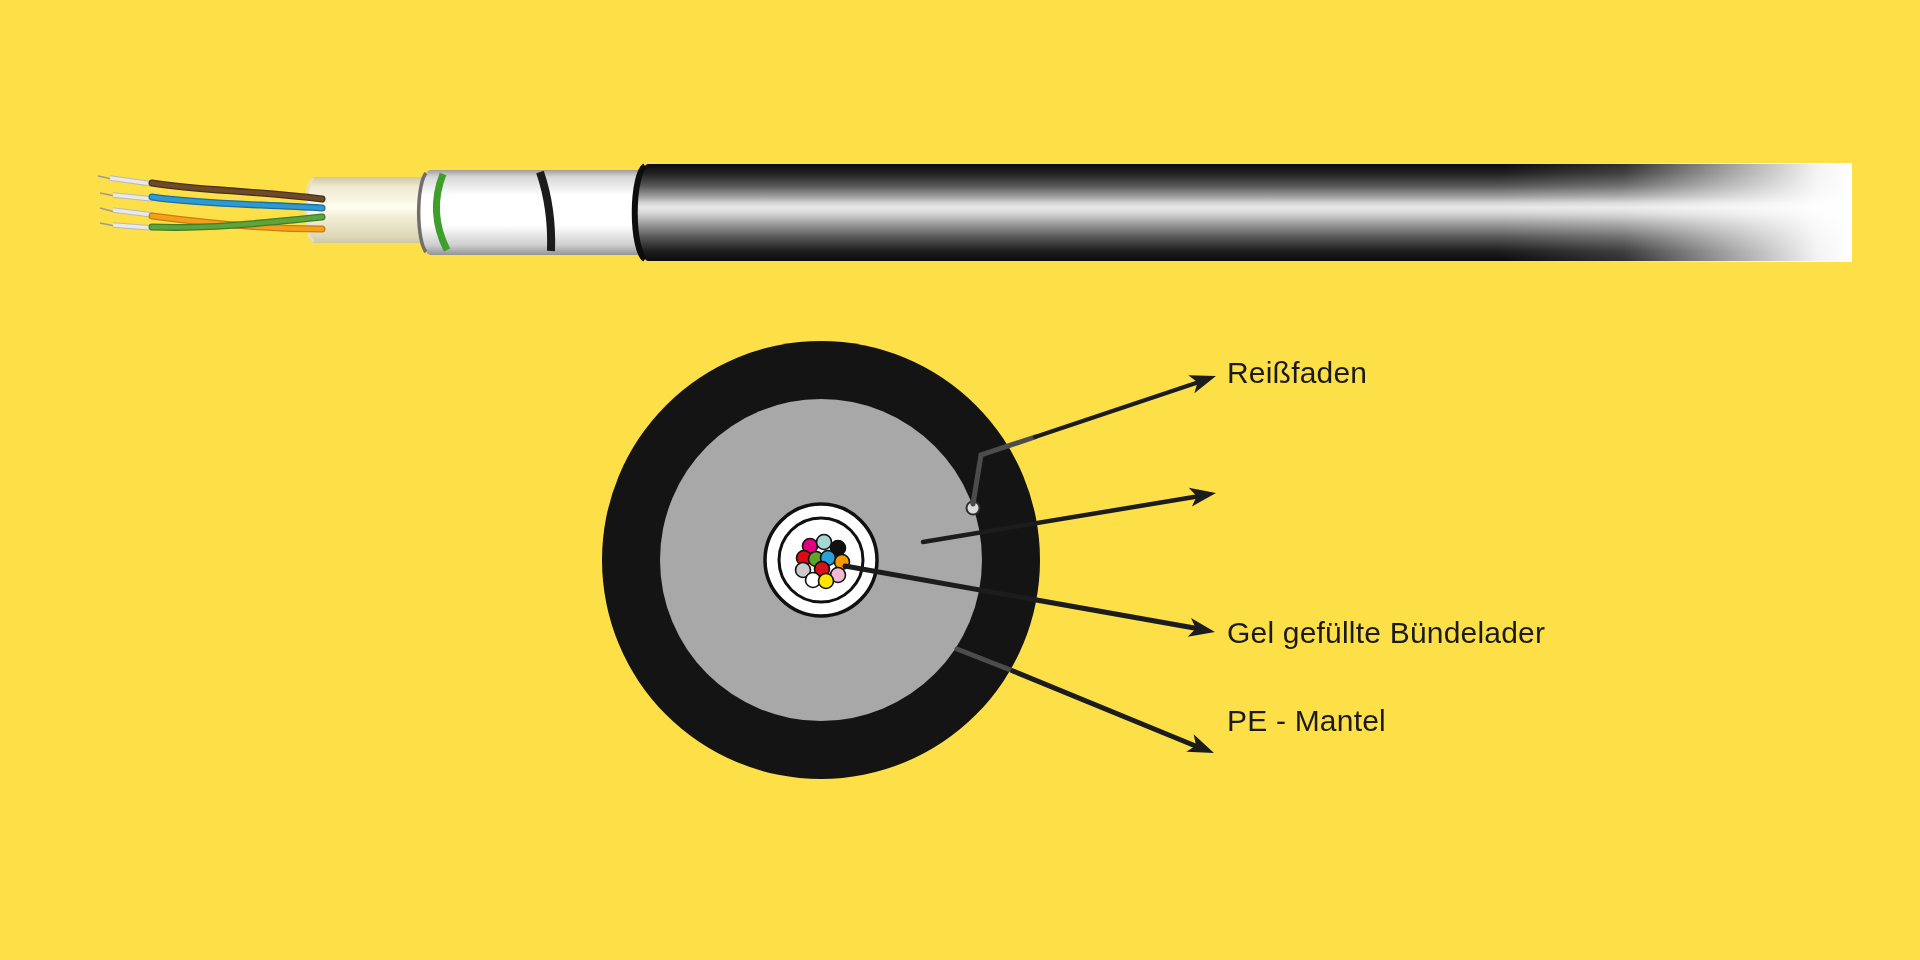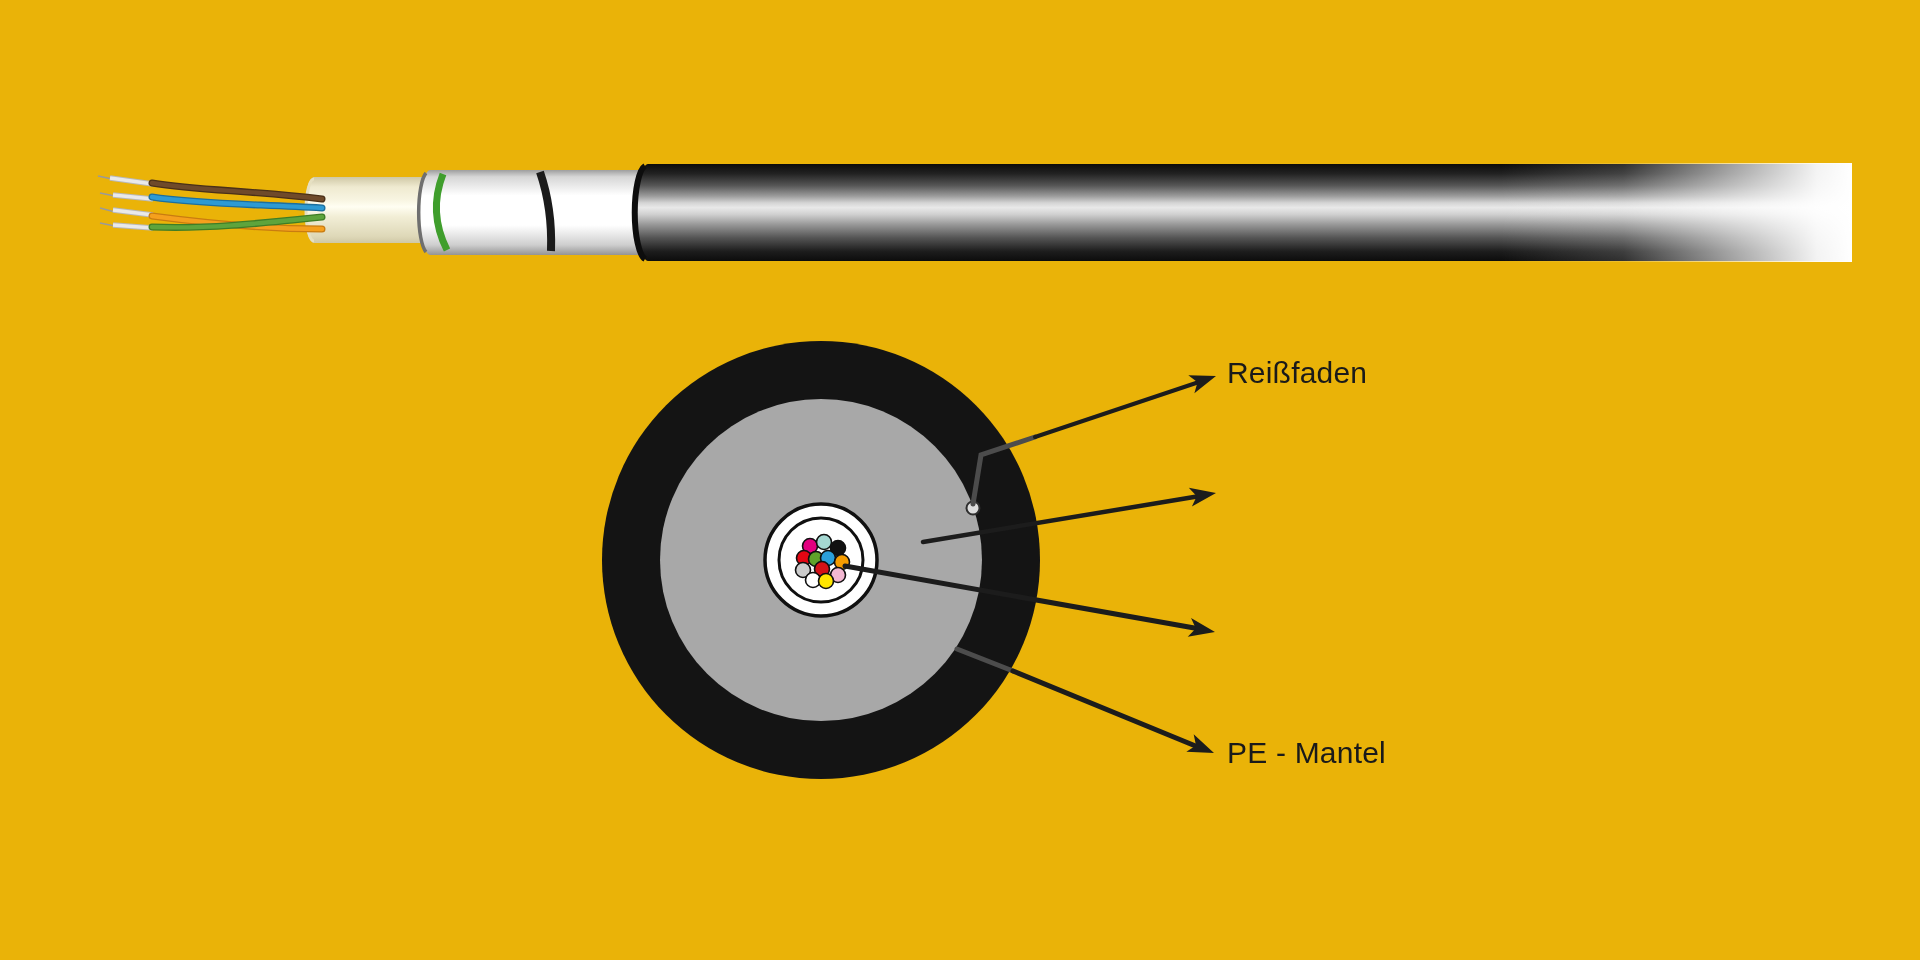--- a/index.html
+++ b/index.html
@@ -1,36 +1,36 @@
 <!DOCTYPE html>
 <html><head>
 <meta charset="utf-8">
 <style>
   html,body{margin:0;padding:0;background:#ffffff;}
   #stage{
     position:relative;
     width:1920px;height:960px;
-    background:#eab308;
+    background:#fde047;
     overflow:hidden;
     font-family:"Liberation Sans","DejaVu Sans",sans-serif;
   }
   #diagram-svg{position:absolute;left:0;top:0;}
   .label{
     position:absolute;
     left:1227px;
     font-size:30px;
     line-height:34px;
     color:#1a1a1a;
     white-space:nowrap;
     letter-spacing:0.2px;
   }
   .label-reissfaden{top:356px;}
   .label-glasgarn{top:478px;}
   .label-buendelader{top:616px;}
-  .label-pemantel{top:736px;}
+  .label-pemantel{top:704px;}
 </style>
 </head>
 <body>
 
 <div id="stage">
 
   <svg id="diagram-svg" width="1920" height="960" viewBox="0 0 1920 960">
     <defs>
       <linearGradient id="gradJacket" x1="0" y1="0" x2="0" y2="1">
         <stop offset="0" stop-color="#0a0a0a"></stop>
@@ -162,14 +162,15 @@
 
       <g>
         <path d="M957 649 L1013 671" stroke-width="5" stroke="#4c4c4c"></path>
         <path d="M1013 671 L1198 747" stroke-width="5" stroke="#1c1c1c"></path>
         <path d="M0 0 L-26 -9.5 L-19.5 0 L-26 9.5 Z" fill="#1c1c1c" stroke="none" transform="translate(1214,753) rotate(22.7)"></path>
       </g>
     </g>
   </svg>
 
   <div class="label label-reissfaden">Reißfaden</div>
+  <div class="label label-buendelader">Gel gefüllte Bündelader</div>
   <div class="label label-pemantel">PE - Mantel</div>
 </div>
 
 </body></html>

